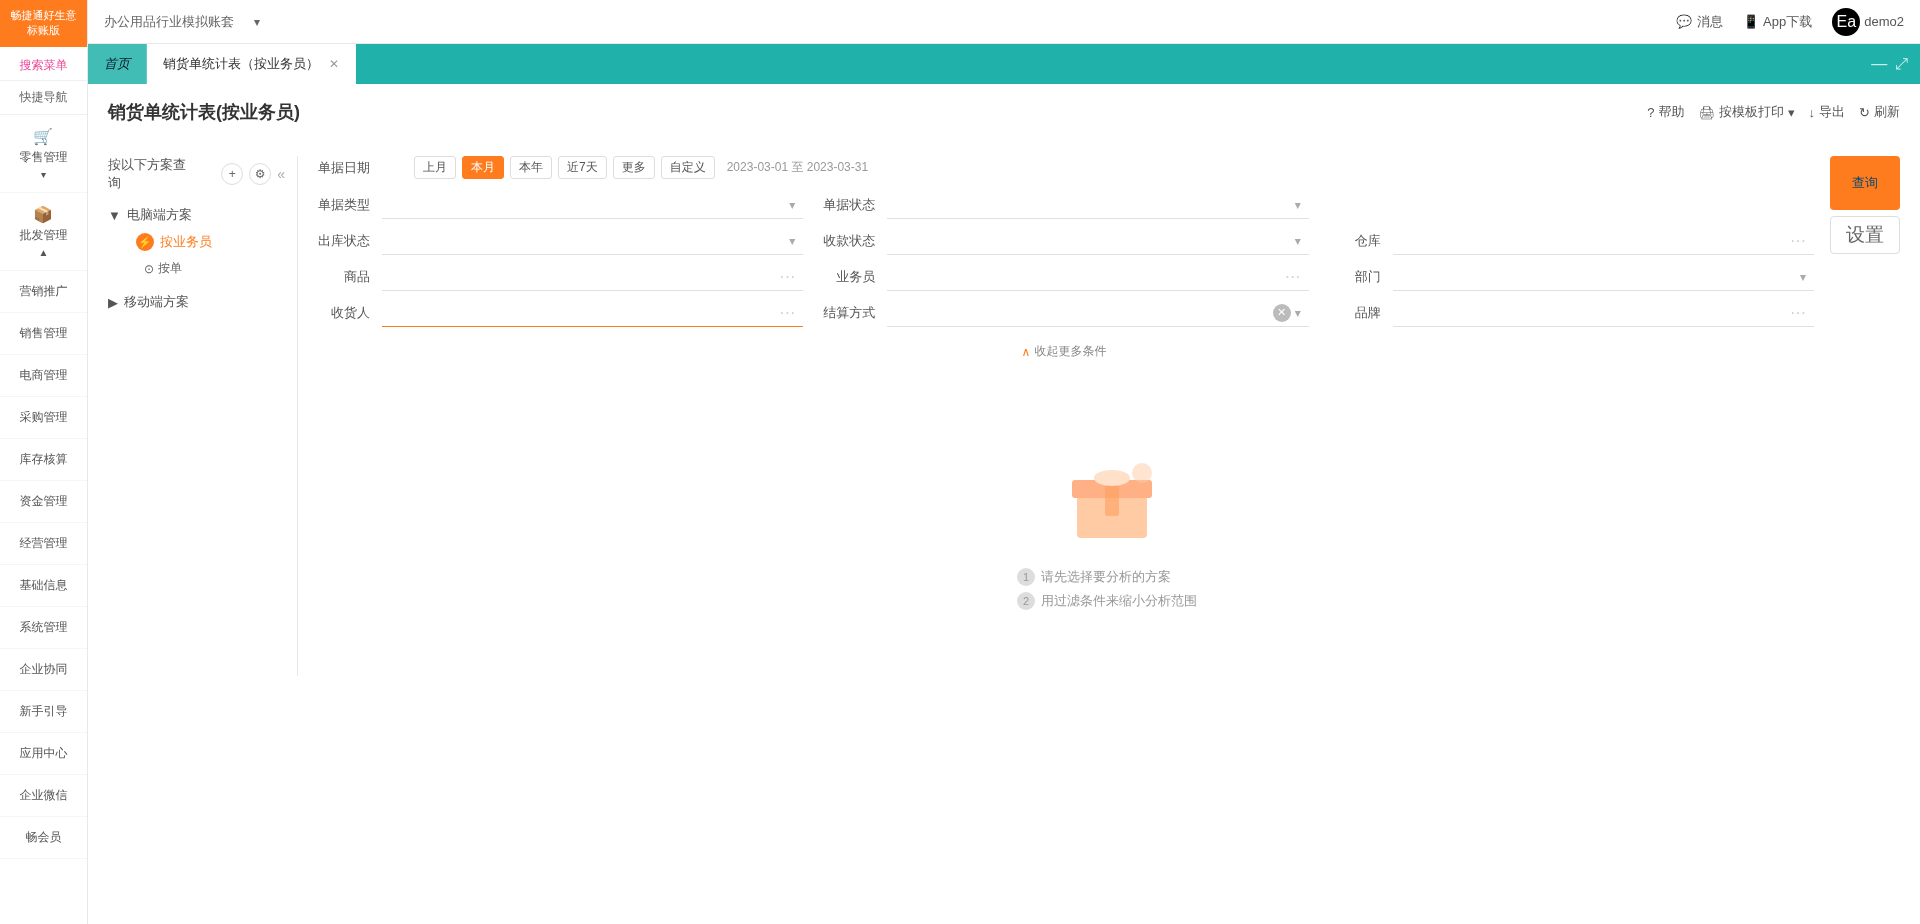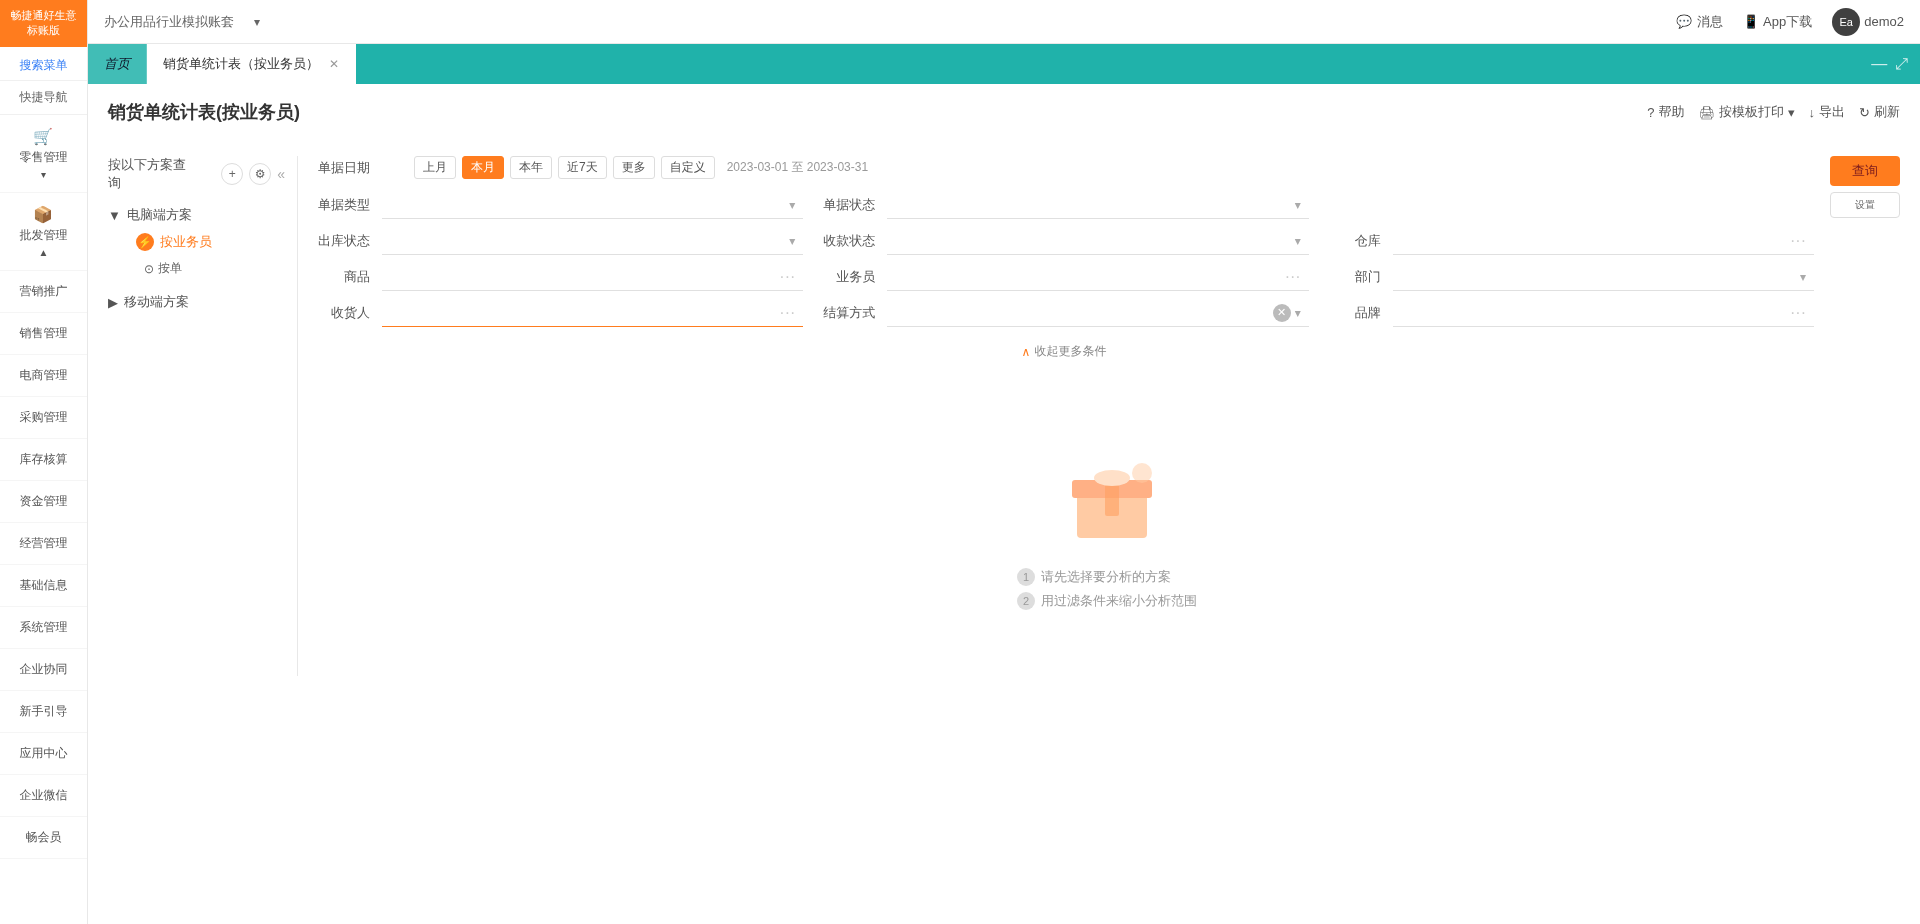--- a/index.html
+++ b/index.html
@@ -2,36 +2,36 @@
 <html><head>
   <meta charset="utf-8">
   <style>
     * { box-sizing: border-box; margin: 0; padding: 0; }
     body { font-family: 'Microsoft YaHei', Arial, sans-serif; font-size: 13px; background: #f5f5f5; color: #333; display: flex; height: 924px; overflow: hidden; }
 
     
     .sidebar { width: 88px; background: #fff; border-right: 1px solid #e8e8e8; display: flex; flex-direction: column; align-items: center; padding-top: 0; flex-shrink: 0; }
     .sidebar-logo { width: 100%; background: #ff7c1e; padding: 8px 6px; text-align: center; cursor: pointer; }
     .sidebar-logo-text { color: #fff; font-size: 11px; line-height: 1.4; }
-    .sidebar-search { padding: 10px 8px 6px; width: 100%; text-align: center; color: #3b82f6; font-size: 12px; cursor: pointer; border-bottom: 1px solid #f0f0f0; }
+    .sidebar-search { padding: 10px 8px 6px; width: 100%; text-align: center; color: #ec4899; font-size: 12px; cursor: pointer; border-bottom: 1px solid #f0f0f0; }
     .sidebar-quick { padding: 8px; width: 100%; text-align: center; color: #666; font-size: 12px; cursor: pointer; border-bottom: 1px solid #f0f0f0; }
     .sidebar-menu-item { width: 100%; text-align: center; padding: 12px 4px; font-size: 12px; color: #555; cursor: pointer; border-bottom: 1px solid #f5f5f5; display: flex; flex-direction: column; align-items: center; gap: 3px; }
     .sidebar-menu-item .menu-icon { font-size: 16px; }
     .sidebar-menu-item .expand-icon { font-size: 10px; }
 
     
     .main { flex: 1; display: flex; flex-direction: column; overflow: hidden; }
 
     
     .topbar { height: 44px; background: #fff; border-bottom: 1px solid #e8e8e8; display: flex; align-items: center; padding: 0 16px; gap: 20px; flex-shrink: 0; }
     .topbar-title { font-size: 13px; color: #666; display: flex; align-items: center; gap: 4px; }
     .topbar-dropdown { font-size: 12px; color: #666; cursor: pointer; }
     .topbar-right { margin-left: auto; display: flex; align-items: center; gap: 20px; font-size: 13px; color: #555; }
     .topbar-right-item { display: flex; align-items: center; gap: 4px; cursor: pointer; }
-    .avatar { width: 28px; height: 28px; border-radius: 50%; background: #404040; display: flex; align-items: center; justify-content: center; color: #fff; font-size: 11px; }
+    .avatar { width: 28px; height: 28px; border-radius: 50%; background: #000000; display: flex; align-items: center; justify-content: center; color: #fff; font-size: 16px; }
 
     
     .tabbar { height: 40px; background: #20b2aa; display: flex; align-items: center; padding: 0 0; flex-shrink: 0; }
     .tab { height: 40px; padding: 0 16px; display: flex; align-items: center; gap: 6px; font-size: 13px; cursor: pointer; color: rgba(255,255,255,0.85); border-right: 1px solid rgba(255,255,255,0.2); }
     .tab.home { background: rgba(255,255,255,0.15); color: #0f172a; font-style: italic; }
     .tab.active { background: #fff; color: #333; }
     .tab-close { font-size: 12px; color: #999; cursor: pointer; margin-left: 4px; }
     .tab-expand { margin-left: auto; display: flex; align-items: center; padding: 0 12px; gap: 8px; }
     .tab-expand-btn { color: rgba(255,255,255,0.8); cursor: pointer; font-size: 16px; }
 
@@ -78,22 +78,22 @@
     .date-range { font-size: 12px; color: #999; margin-left: 6px; }
 
     .filter-dots { color: #ccc; cursor: pointer; font-size: 16px; }
     .filter-clear { width: 18px; height: 18px; border-radius: 50%; background: #bbb; color: #fff; font-size: 11px; display: flex; align-items: center; justify-content: center; cursor: pointer; }
     .filter-dropdown { color: #aaa; font-size: 12px; }
 
     .collapse-bar { text-align: center; padding: 8px; cursor: pointer; color: #888; font-size: 12px; display: flex; align-items: center; justify-content: center; gap: 4px; }
 
     
     .action-btns { display: flex; flex-direction: column; gap: 6px; margin-left: 16px; }
-    .btn-query { background: #ff7c1e; color: #7f1d1d; border: none; border-radius: 4px; padding: 6px 20px; font-size: 13px; cursor: pointer; width: 70px; text-align: center; }
-    .btn-settings { background: #fff; color: #666; border: 1px solid #ddd; border-radius: 4px; padding: 5px 14px; font-size: 10px; cursor: pointer; width: 70px; text-align: center; }
+    .btn-query { background: #ff7c1e; color: #0c4a6e; border: none; border-radius: 4px; padding: 18px 20px; font-size: 13px; cursor: pointer; width: 70px; text-align: center; }
+    .btn-settings { background: #fff; color: #666; border: 1px solid #ddd; border-radius: 4px; padding: 5px 14px; font-size: 19px; cursor: pointer; width: 70px; text-align: center; }
 
     
     .empty-state { display: flex; flex-direction: column; align-items: center; justify-content: center; padding: 60px 20px; margin-top: 20px; }
     .empty-icon { width: 100px; height: 100px; position: relative; margin-bottom: 20px; }
     .empty-text { text-align: left; }
     .empty-text-item { font-size: 13px; color: #999; margin-bottom: 6px; display: flex; align-items: center; gap: 6px; }
     .empty-num { width: 18px; height: 18px; border-radius: 50%; background: #ddd; color: #999; font-size: 11px; display: flex; align-items: center; justify-content: center; flex-shrink: 0; }
 
     
     .filter-area-wrapper { display: flex; align-items: flex-start; }

